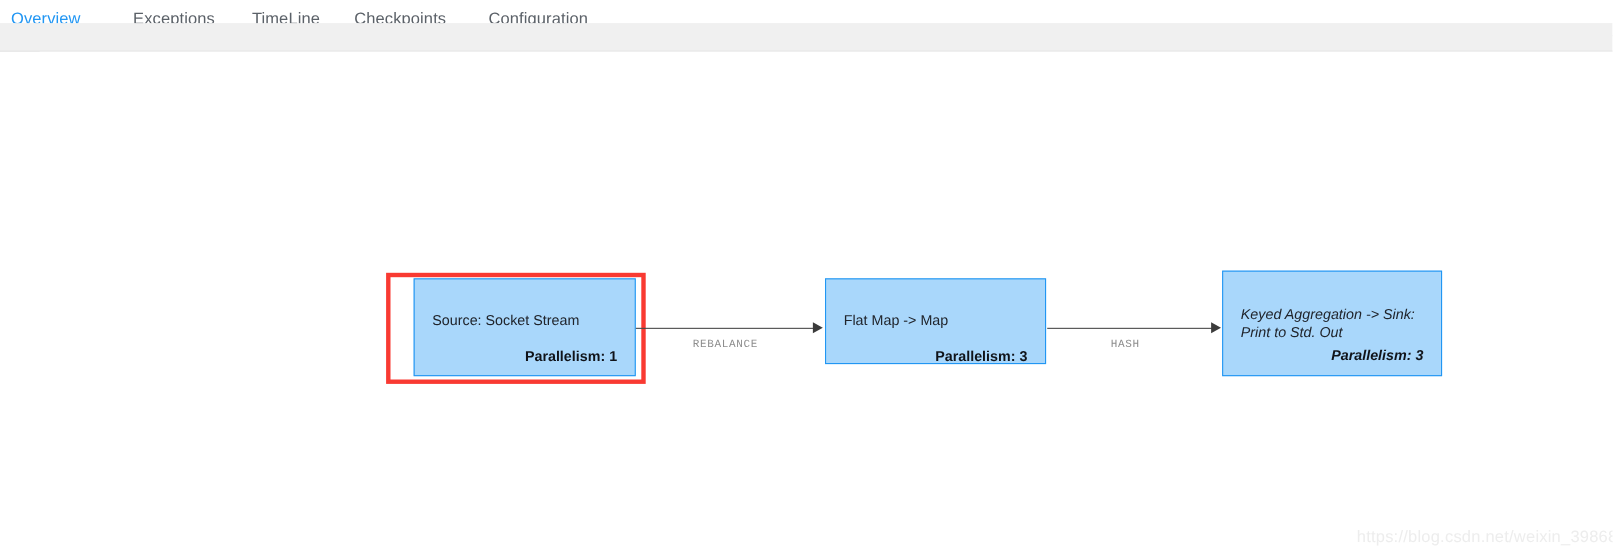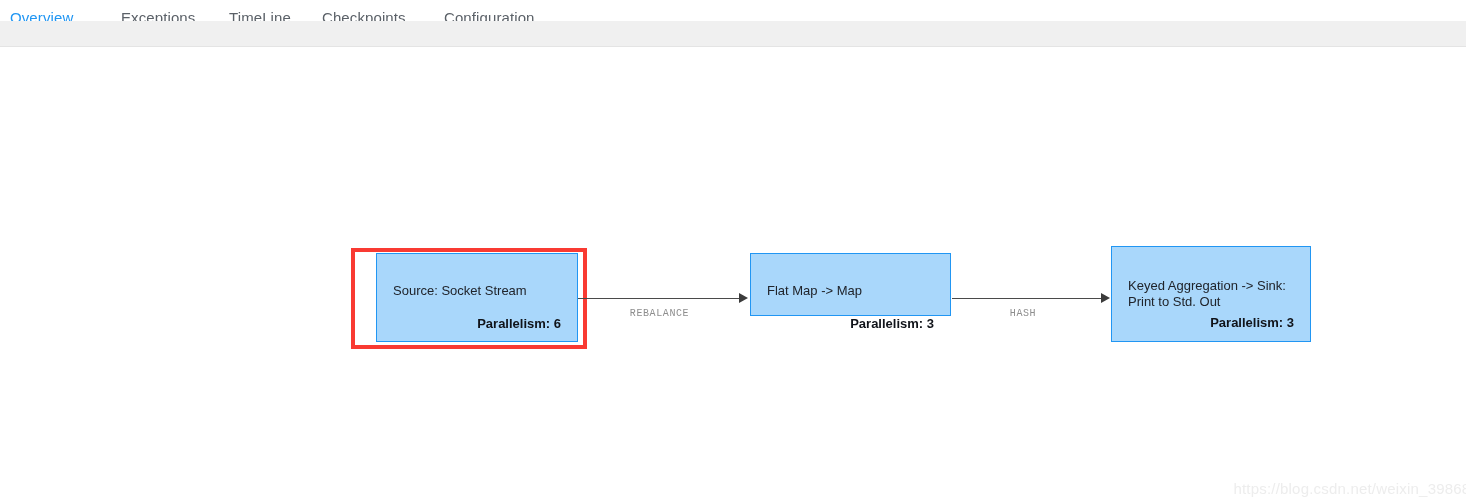--- a/index.html
+++ b/index.html
@@ -89,22 +89,22 @@
     box-sizing: border-box;
   }
 
   .node {
     position: absolute;
     background: #a9d7fb;
     border: 1px solid #2196f3;
     box-sizing: border-box;
   }
   .node-1 { left: 340px;  top: 206px; width: 202px; height: 89px; }
-  .node-2 { left: 714px;  top: 206px; width: 201px; height: 63px; }
-  .node-3 { left: 1075px; top: 199px; width: 200px; height: 96px; }
+  .node-2 { left: 714px;  top: 206px; width: 201px; height: 78px; }
+  .node-3 { left: 1075px; top: 199px; width: 200px; height: 96px; font-style: italic; }
 
   .node-title {
     position: absolute;
     left: 16px;
     right: 12px;
     font-size: 13px;
     line-height: 16px;
     color: #20242b;
     text-align: left;
     font-weight: normal;
@@ -188,21 +188,21 @@
 </div>
 
 <div class="toolbar-band"></div>
 
 <div class="canvas">
 
   <div class="selection-rect"></div>
 
   <div class="node node-1">
     <div class="node-title">Source: Socket Stream</div>
-    <div class="node-parallelism">Parallelism: 6</div>
+    <div class="node-parallelism">Parallelism: 1</div>
   </div>
 
   <div class="edge-line edge-1"></div>
   <div class="arrow-head arrow-1"></div>
   <div class="edge-label edge-label-1">REBALANCE</div>
 
   <div class="node node-2">
     <div class="node-title">Flat Map -&gt; Map</div>
     <div class="node-parallelism">Parallelism: 3</div>
   </div>

